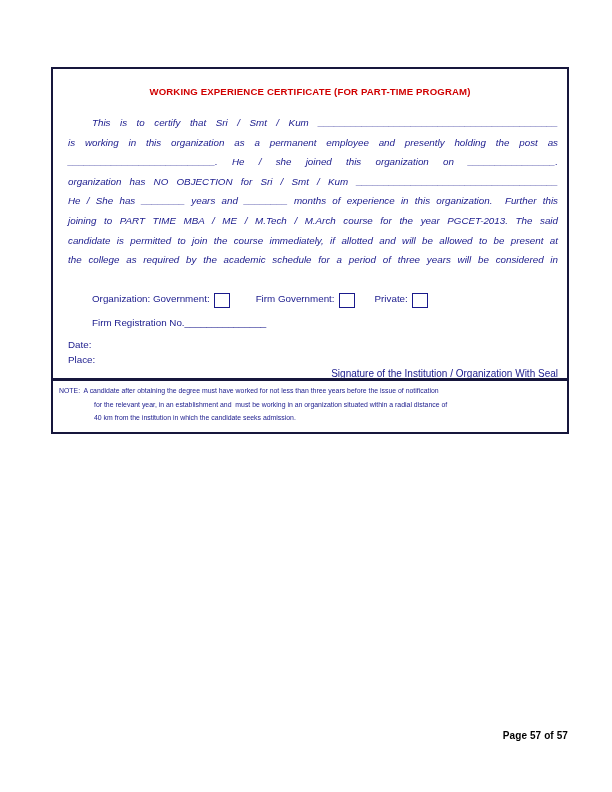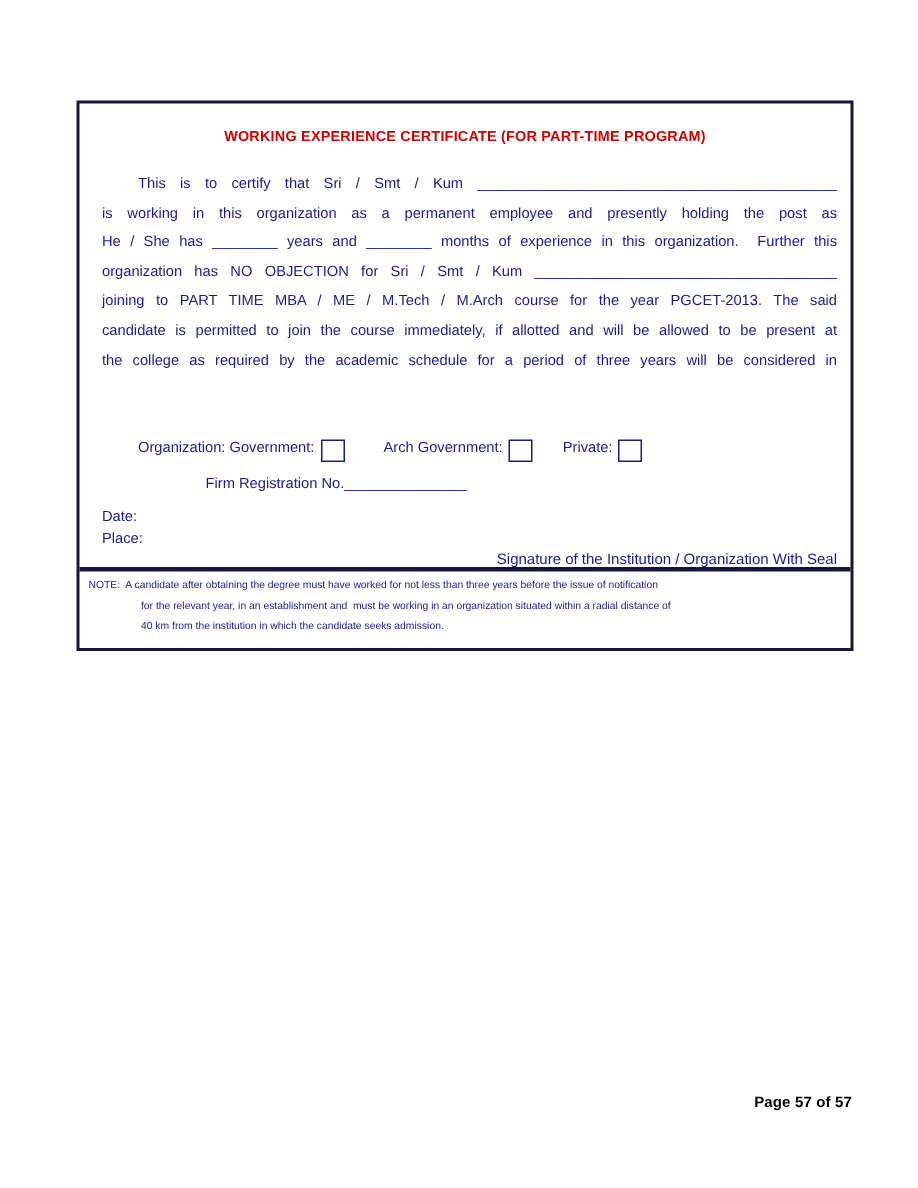--- a/index.html
+++ b/index.html
@@ -57,20 +57,21 @@
 
   
   .body-block {
     position: absolute;
     left: 15px;
     top: 44px;
     right: 9px;
     color: #1a1a8c;
     font-size: 9.8px;
     line-height: 19.6px;
+    font-style: italic;
   }
 
   .p-just {
     text-align: justify;
     text-align-last: justify;
     margin: 0;
     white-space: pre-wrap;
   }
   .p-last {
     text-align: justify;
@@ -107,21 +108,20 @@
   .gap-a { display: inline-block; width: 22px; }
   .gap-b { display: inline-block; width: 16px; }
 
   .firm-row {
     position: absolute;
     left: 39px;
     top: 248px;
     color: #1a1a8c;
     font-size: 9.8px;
     white-space: pre;
-    margin-left: 45px;
   }
 
   .date-row {
     position: absolute;
     left: 15px;
     top: 270px;
     color: #1a1a8c;
     font-size: 9.8px;
   }
   .place-row {
@@ -185,32 +185,33 @@
 <div class="page">
 
   <div class="cert-box">
     <div class="cert-inner">
 
       <div class="cert-title">WORKING EXPERIENCE CERTIFICATE (FOR PART-TIME PROGRAM)</div>
 
       <div class="body-block">
         <p class="p-just"><span class="indent"></span><span>This is to certify that Sri / Smt / Kum ____________________________________________</span></p>
         <p class="p-just">is working in this organization as a permanent employee and presently holding the post as</p>
+        <p class="p-just">___________________________. He / she joined this organization on ________________.</p>
+        <p class="p-just">organization has NO OBJECTION for Sri / Smt / Kum _____________________________________</p>
         <p class="p-just">He / She has ________ years and ________ months of experience in this organization.  Further this</p>
-        <p class="p-just">organization has NO OBJECTION for Sri / Smt / Kum _____________________________________</p>
         <p class="p-just">joining to PART TIME MBA / ME / M.Tech / M.Arch course for the year PGCET-2013. The said</p>
         <p class="p-just">candidate is permitted to join the course immediately, if allotted and will be allowed to be present at</p>
         <p class="p-just">the college as required by the academic schedule for a period of three years will be considered in</p>
       </div>
 
       <div class="org-row">
         <span class="org-label">Organization: Government:</span>
         <span class="checkbox"></span>
         <span class="gap-a"></span>
-        <span class="org-label">Arch Government:</span>
+        <span class="org-label">Firm Government:</span>
         <span class="checkbox"></span>
         <span class="gap-b"></span>
         <span class="org-label">Private:</span>
         <span class="checkbox"></span>
       </div>
 
       <div class="firm-row">Firm Registration No._______________</div>
 
       <div class="date-row">Date:</div>
 

